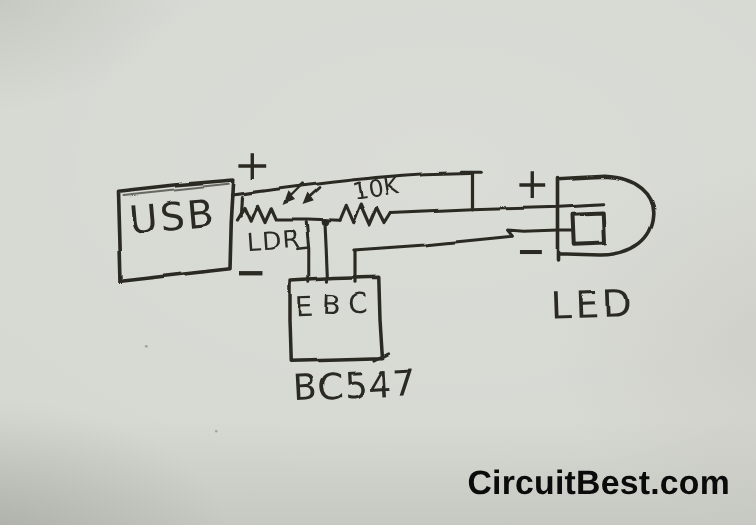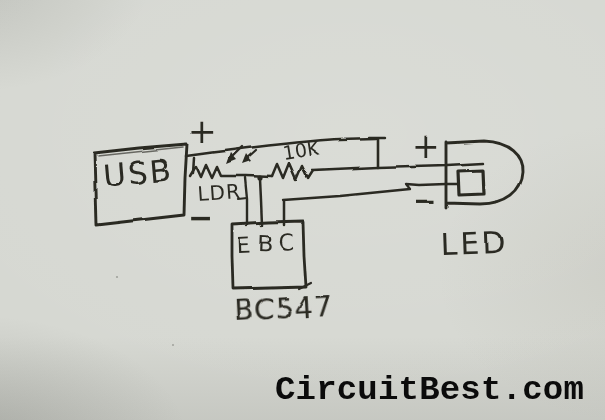--- a/index.html
+++ b/index.html
@@ -14,22 +14,22 @@
       linear-gradient(to bottom, rgba(0,0,0,0) 80%, rgba(60,60,52,.10) 100%),
       var(--paper,#d6d8d2);
   }
   svg.sketch{position:absolute;left:0;top:0;}
   .stroke{stroke:var(--ink,#2b2a23);fill:none;stroke-linecap:round;stroke-linejoin:round;}
   .hand{fill:var(--ink,#2b2a23);font-family:"DejaVu Sans",sans-serif;}
   .head{fill:var(--ink,#2b2a23);stroke:none;}
   .speck{fill:rgba(95,95,88,.45);stroke:none;}
   .watermark{
     position:absolute;top:371px;right:21px;
-    font-family:Liberation Mono, monospace;font-weight:700;
-    font-size:34px;letter-spacing:.2px;color:var(--wm,#0b0b0b);
+    font-family:Liberation Sans, sans-serif;font-weight:700;
+    font-size:27px;letter-spacing:.2px;color:var(--wm,#0b0b0b);
     white-space:nowrap;
   }
 </style>
 </head>
 <body>
 
 <div class="stage">
 
   <svg class="sketch" width="605" height="420" viewBox="0 0 605 420">
     <defs>

